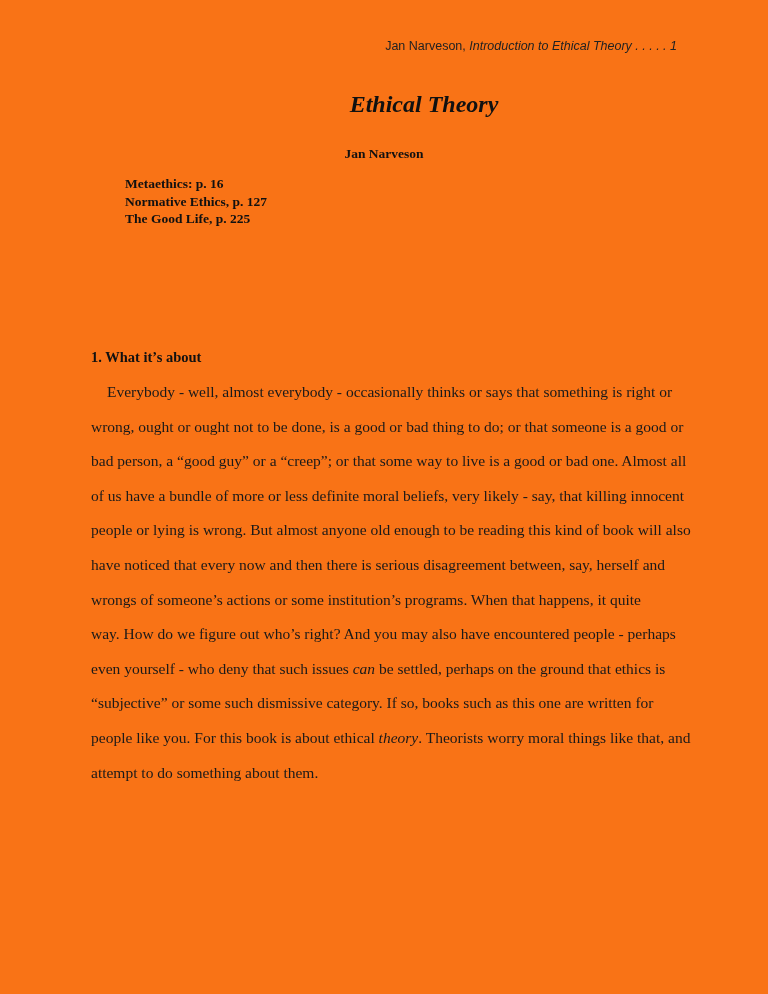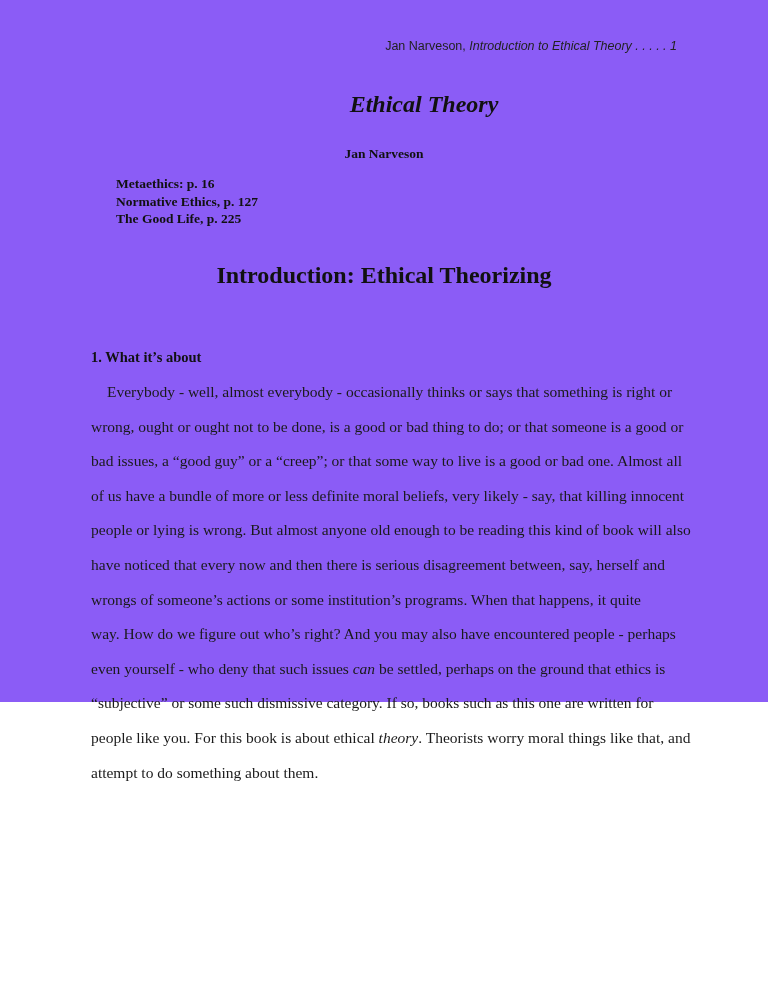--- a/index.html
+++ b/index.html
@@ -1,34 +1,34 @@
 <!DOCTYPE html>
 <html><head>
   <meta charset="utf-8">
   <style>
     html, body { margin: 0; padding: 0; background: #ffffff; }
     body { width: 768px; height: 994px; position: relative; overflow: hidden; color: #111; }
-    .page { position: absolute; left: 0; top: 0; width: 768px; height: 702px; background: #8b5cf6; }
+    .page { position: absolute; left: 0; top: 0; width: 768px; height: 994px; background: #f97316; }
     .running-header {
       position: absolute; top: 39px; right: 91px;
       font-family: "Liberation Sans", sans-serif; font-size: 12.5px; color: #222;
       white-space: nowrap;
     }
     .running-header i { font-style: italic; }
     .doc-title {
       position: absolute; top: 91px; left: 0; width: 768px; text-align: center;
       font-family: "Liberation Serif", serif; font-weight: bold; font-style: italic;
       font-size: 24px; color: #111; margin-left: 40px;
     }
     .doc-author {
       position: absolute; top: 146px; left: 0; width: 768px; text-align: center;
       font-family: "Liberation Serif", serif; font-weight: bold; font-size: 13.5px; color: #111;
     }
     .toc {
-      position: absolute; top: 175px; left: 116px;
+      position: absolute; top: 175px; left: 125px;
       font-family: "Liberation Serif", serif; font-weight: bold; font-size: 13.5px; line-height: 17.5px; color: #111;
     }
     .toc div { white-space: nowrap; }
     .chapter-title {
       position: absolute; top: 262px; left: 0; width: 768px; text-align: center;
       font-family: "Liberation Serif", serif; font-weight: bold; font-size: 24px; color: #111;
     }
     .section-heading {
       position: absolute; top: 349px; left: 91px;
       font-family: "Liberation Serif", serif; font-weight: bold; font-size: 14.5px; color: #111;
@@ -52,28 +52,27 @@
 
   <div class="doc-title">Ethical Theory</div>
   <div class="doc-author">Jan Narveson</div>
 
   <div class="toc">
     <div>Metaethics: p. 16</div>
     <div>Normative Ethics, p. 127</div>
     <div>The Good Life, p. 225</div>
   </div>
 
-  <div class="chapter-title">Introduction: Ethical Theorizing</div>
 
   <div class="section-heading">1. What it’s about</div>
 
   <div class="body-text">
     <div class="body-line first">Everybody - well, almost everybody - occasionally thinks or says that something is right or</div>
     <div class="body-line">wrong, ought or ought not to be done, is a good or bad thing to do; or  that someone is a good or</div>
-    <div class="body-line">bad issues, a “good guy” or a “creep”; or that some way to live is a good or bad one. Almost all</div>
+    <div class="body-line">bad person, a “good guy” or a “creep”; or that some way to live is a good or bad one. Almost all</div>
     <div class="body-line">of us have a bundle of more or less definite moral beliefs, very likely - say, that killing innocent</div>
     <div class="body-line">people or lying is wrong. But almost anyone old enough to be reading this kind of book will also</div>
     <div class="body-line">have noticed that every now and then there is serious disagreement between, say, herself and</div>
     <div class="body-line">wrongs of someone’s actions or some institution’s programs. When that happens, it quite</div>
     <div class="body-line">way. How do we figure out who’s right?  And you may also have encountered people - perhaps</div>
     <div class="body-line"><span>even yourself - who deny that such issues </span><i>can</i><span> be settled, perhaps on the ground that ethics is</span></div>
     <div class="body-line">“subjective” or some such dismissive category. If so, books such as this one are written for</div>
     <div class="body-line"><span>people like you. For this book is about ethical </span><i>theory</i><span>. Theorists worry moral things like that, and</span></div>
     <div class="body-line">attempt to do something about them.</div>
   </div>

